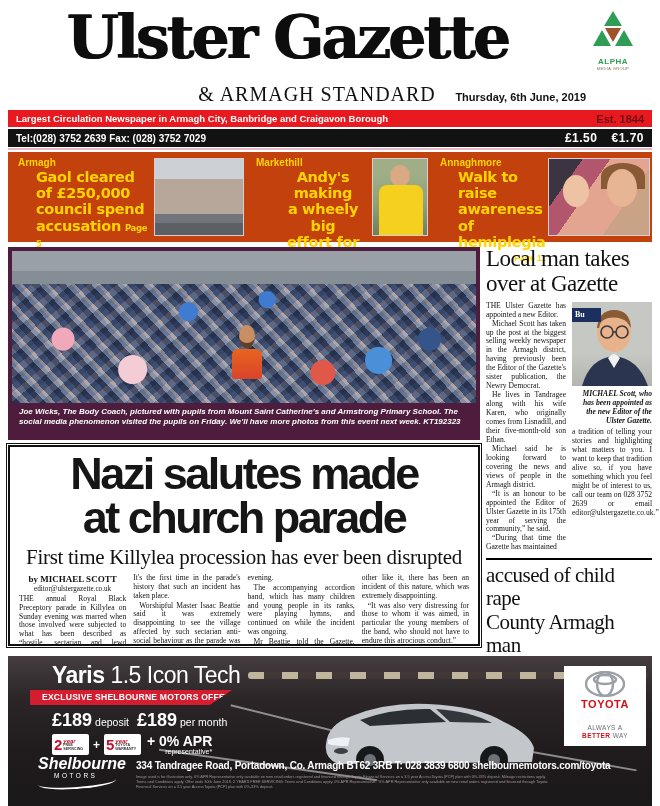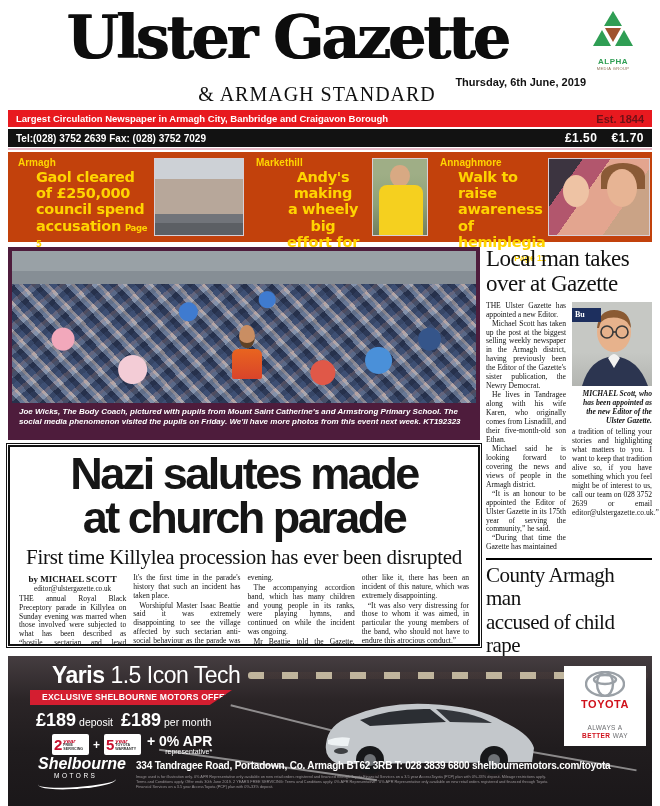--- a/index.html
+++ b/index.html
@@ -6,21 +6,21 @@
   .page{position:relative;width:660px;height:806px;background:#fff;margin:0 auto;
         font-family:"Liberation Sans",sans-serif;overflow:hidden;color:#111;}
 
   
   .masthead{position:absolute;left:8px;top:0;width:644px;height:108px;}
   .mast-title{position:absolute;left:14px;top:0px;width:530px;text-align:center;
     font-family:"DejaVu Serif",serif;font-weight:bold;font-size:60px;letter-spacing:-3px;
     line-height:1.25;color:#0d0d0d;text-shadow:1px 0 #0d0d0d;}
   .mast-sub{position:absolute;left:178px;top:83px;width:262px;text-align:center;
     font-family:"Liberation Serif",serif;font-size:20px;letter-spacing:1px;color:#111;}
-  .mast-date{position:absolute;right:66px;top:76px;font-size:11px;font-weight:bold;}
+  .mast-date{position:absolute;right:66px;top:91px;font-size:11px;font-weight:bold;}
   .alpha-logo{position:absolute;right:6px;top:10px;width:66px;height:60px;text-align:center;}
   .alpha-logo .alpha-name{font-size:8px;font-weight:bold;color:#2f9e54;letter-spacing:.5px;line-height:1;}
   .alpha-logo .alpha-sub{font-size:4px;color:#8a6b52;letter-spacing:.4px;}
 
   .redbar{position:absolute;left:8px;top:110px;width:644px;height:17px;background:#e8191f;
     display:flex;align-items:center;justify-content:space-between;padding:0 8px;box-sizing:border-box;}
   .redbar .tagline{color:#fff;font-size:9.5px;font-weight:bold;}
   .redbar .est{color:#6d1016;font-size:11px;font-weight:bold;}
   .blackbar{position:absolute;left:8px;top:129px;width:644px;height:18px;background:#121212;
     display:flex;align-items:center;justify-content:space-between;padding:0 8px;box-sizing:border-box;}
@@ -112,21 +112,21 @@
   .pl1{left:220px;top:70px;width:180px;transform:rotate(14deg);}
   .pl2{left:430px;top:96px;width:200px;transform:rotate(10deg);}
   .pl3{left:150px;top:108px;width:220px;transform:rotate(8deg);}
   .car{position:absolute;left:300px;top:22px;}
   .ad-title{position:absolute;left:44px;top:6px;color:#fff;font-size:23px;letter-spacing:-.5px;}
   .ad-title .model{font-weight:bold;}
   .ad-title .rest{font-weight:300;}
   .ad-banner{position:absolute;left:22px;top:34px;width:202px;height:15px;background:#d41e30;
     clip-path:polygon(0 0,100% 0,89% 100%,0 100%);color:#fff;font-size:8.6px;font-weight:800;
     line-height:15px;padding-left:12px;box-sizing:border-box;letter-spacing:.2px;}
-  .ad-price{position:absolute;left:28px;top:54px;color:#fff;}
+  .ad-price{position:absolute;left:44px;top:54px;color:#fff;}
   .ad-price .amt{font-size:18px;font-weight:800;}
   .ad-price .lbl{font-size:10.5px;font-weight:300;margin:0 8px 0 3px;}
   .ad-badges{position:absolute;left:44px;top:78px;display:flex;align-items:center;gap:4px;color:#fff;}
   .badge{width:37px;height:21px;background:#fff;border-radius:2px;display:flex;align-items:center;padding:1px 2px;box-sizing:border-box;}
   .badge .num{color:#c8102e;font-size:15px;font-weight:800;line-height:1;}
   .badge .bstack{display:flex;flex-direction:column;margin-left:1px;}
   .badge .yr{color:#c8102e;font-size:6px;font-style:italic;font-weight:bold;line-height:1;}
   .badge .blbl{color:#333;font-size:3.6px;font-weight:bold;line-height:1.1;}
   .plus{font-size:12px;font-weight:800;}
   .apr-wrap{margin-left:2px;}
@@ -281,22 +281,22 @@
             <path d="M10 84 Q18 56 42 54 Q66 56 76 84 Z" fill="#2c3550"></path>
             <path d="M36 56 L42 66 L48 56 Q44 52 42 52 Q40 52 36 56 Z" fill="#f2f2f0"></path>
           </svg>
         </div>
         <div class="ed-caption">MICHAEL Scott, who has been appointed as the new Editor of the Ulster Gazette.</div>
         <p>a tradition of telling your stories and highlighting what matters to you. I want to keep that tradition alive so, if you have something which you feel might be of interest to us, call our team on 028 3752 2639 or email editor@ulstergazette.co.uk.”</p>
       </div>
     </div>
     <div class="rule"></div>
     <div class="court-headline">
+      <div>accused of child rape</div>
       <div>County Armagh man</div>
-      <div>accused of child rape</div>
     </div>
     <div class="court-body">
       <p>A 21-YEAR-OLD County Armagh man has appeared at the city's Magistrates' Court charged with the alleged rape of a child under 13 and other sexual offences.</p>
       <p>The accused – who we have not named for legal reasons – faces two charges of raping a child under 13, as well as sexual assault of a child under 13 years and two counts of sexual assault.</p>
       <p>All of the charges are alleged to have been committed on dates between January 1, 2015 and December 31, last year.</p>
       <p>At last Tuesday's court sitting, a representative for the Public Prosecution Service said a number of statements remain outstanding in the case.</p>
       <p>District Judge Paul Copeland adjourned the case until June 25 for a further update.</p>
     </div>
   </div>
 

